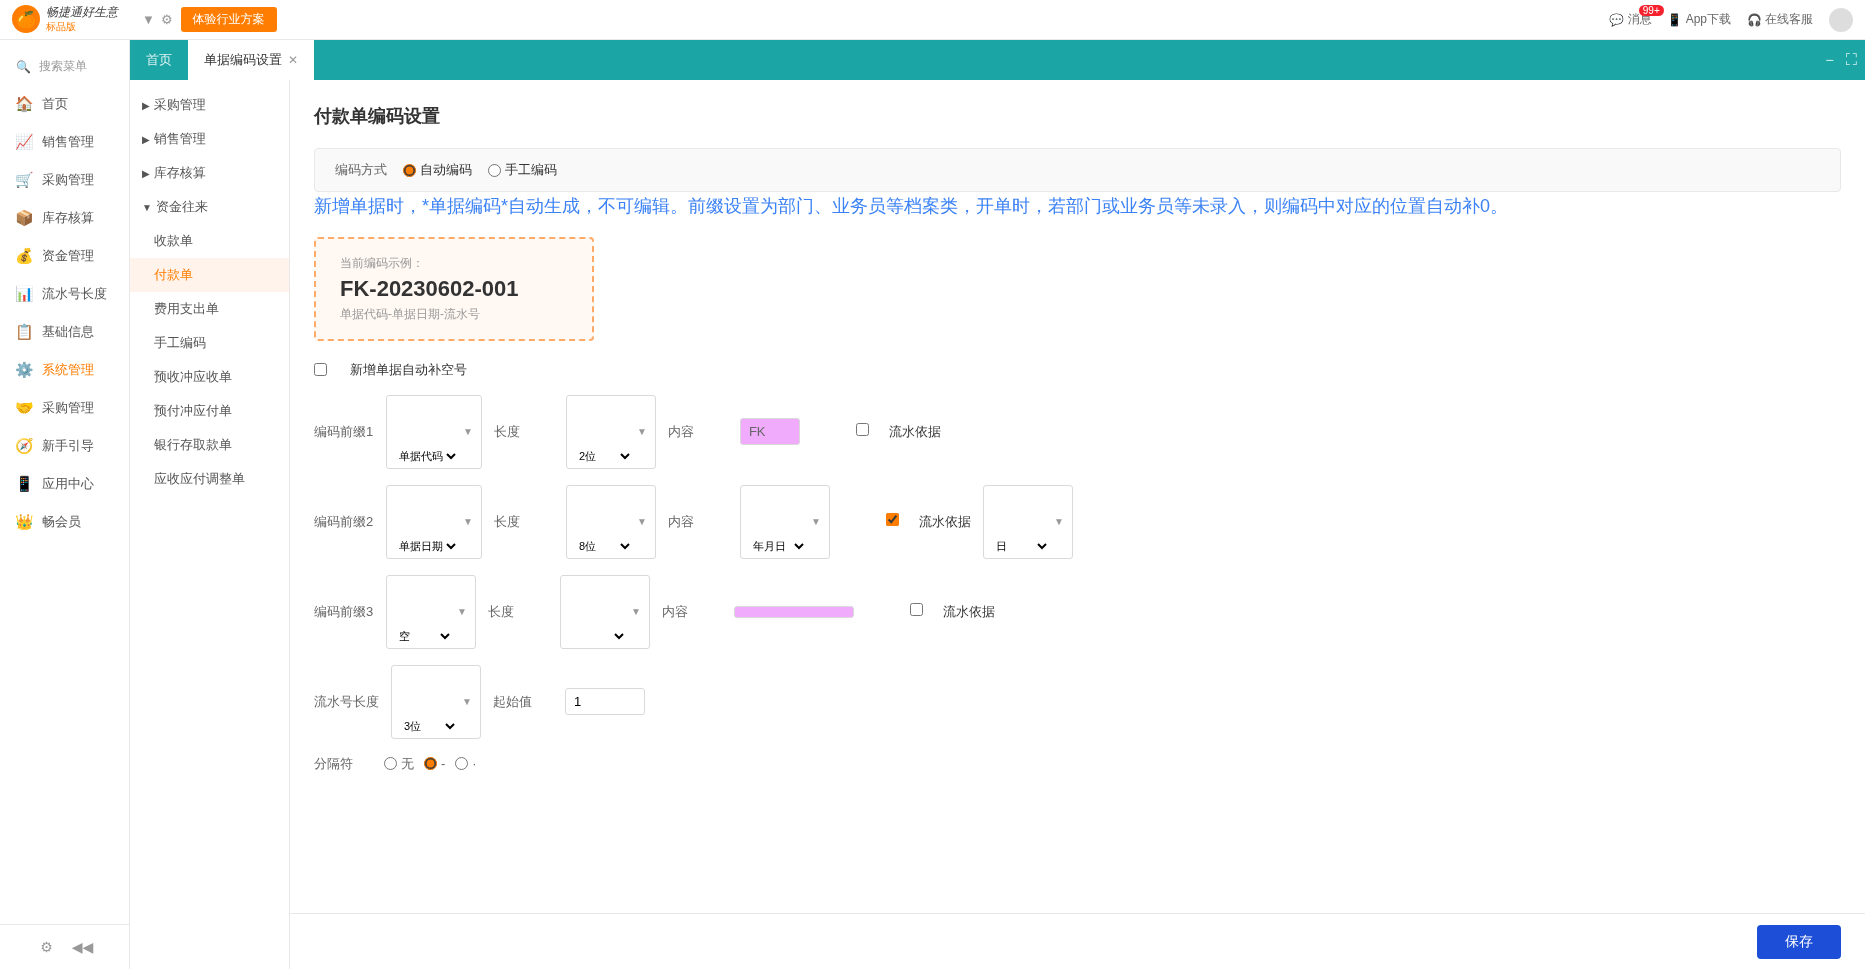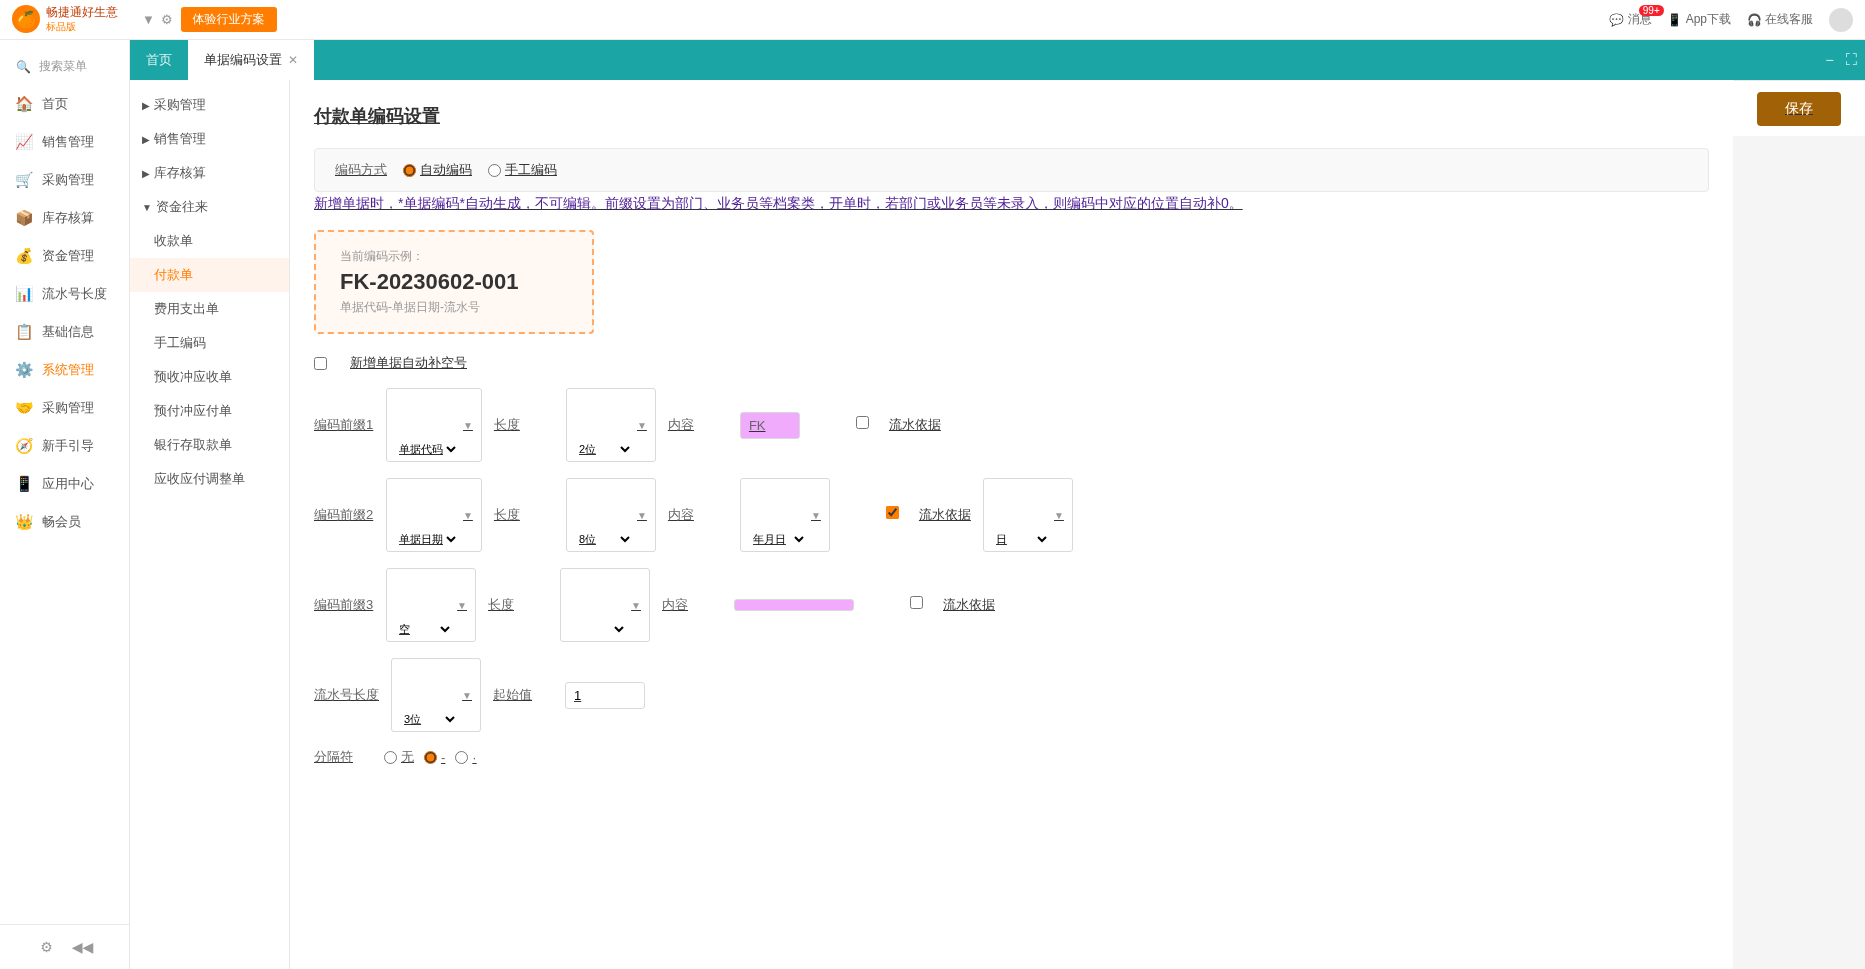--- a/index.html
+++ b/index.html
@@ -11,21 +11,21 @@
       background: #fff;
       border-bottom: 1px solid #e8e8e8;
       display: flex;
       align-items: center;
       padding: 0 12px;
       justify-content: space-between;
     }
     .top-bar-left { display: flex; align-items: center; gap: 8px; }
     .top-bar-logo { display: flex; align-items: center; gap: 6px; }
     .logo-icon { width: 28px; height: 28px; background: #ff7d00; border-radius: 50%; display: flex; align-items: center; justify-content: center; color: white; font-size: 16px; }
-    .logo-text { font-size: 12px; color: #c2410c; line-height: 1.2; }
+    .logo-text { font-size: 12px; color: #404040; line-height: 1.2; font-style: italic; }
     .logo-sub { font-size: 10px; color: #ff7d00; }
     .top-bar-search { display: flex; align-items: center; gap: 6px; margin-left: 16px; }
     .top-bar-btn { background: #ff7d00; color: white; border: none; border-radius: 3px; padding: 4px 12px; font-size: 12px; cursor: pointer; }
     .top-bar-right { display: flex; align-items: center; gap: 16px; font-size: 12px; color: #666; }
     .msg-badge { position: relative; display: inline-flex; align-items: center; gap: 3px; cursor: pointer; }
     .badge { background: #f5222d; color: white; border-radius: 8px; font-size: 10px; padding: 0 4px; position: absolute; top: -6px; right: -12px; }
     .user-avatar { width: 24px; height: 24px; background: #ddd; border-radius: 50%; }
 
     
     .main-layout { display: flex; height: calc(969px - 40px); }
@@ -126,21 +126,21 @@
       display: flex;
       align-items: center;
       gap: 16px;
     }
     .section-label { color: #666; font-size: 13px; }
     .radio-group { display: flex; align-items: center; gap: 16px; }
     .radio-item { display: flex; align-items: center; gap: 4px; cursor: pointer; font-size: 13px; }
     .radio-item input[type="radio"] { accent-color: #ff7d00; }
 
     
-    .info-text { font-size: 14px; color: #4c1d95; margin-bottom: 16px; line-height: 1.6; }
+    .info-text { font-size: 18px; color: #3b82f6; margin-bottom: 16px; line-height: 1.6; }
 
     
     .preview-box {
       border: 2px dashed #ffaa66;
       background: #fff8f3;
       border-radius: 4px;
       padding: 16px 24px;
       margin-bottom: 20px;
       display: inline-block;
       min-width: 280px;
@@ -194,21 +194,21 @@
       height: 56px;
       background: #fff;
       border-top: 1px solid #e8e8e8;
       display: flex;
       align-items: center;
       justify-content: flex-end;
       padding: 0 24px;
       flex-shrink: 0;
     }
     .save-btn {
-      background: #a16207;
+      background: #1d4ed8;
       color: white;
       border: none;
       border-radius: 4px;
       padding: 8px 28px;
       font-size: 14px;
       cursor: pointer;
     }
 
     
     .dropdown-arrow { font-size: 10px; color: #999; }
@@ -376,21 +376,21 @@
           </div>
           <div class="sub-sidebar-item">
             <span>银行存取款单</span>
           </div>
           <div class="sub-sidebar-item">
             <span>应收应付调整单</span>
           </div>
         </div>
       </div>
 
-      <div style="flex:1; display:flex; overflow:hidden;text-decoration:underline;">
+      <div style="flex:1; display:flex; flex-direction:column; overflow:hidden;">
         <div class="form-area">
           <div class="page-title">付款单编码设置</div>
 
           
           <div class="section-card">
             <span class="section-label">编码方式</span>
             <div class="radio-group">
               <label class="radio-item">
                 <input type="radio" name="encode_method" checked="" style="">
                 <span>自动编码</span>

